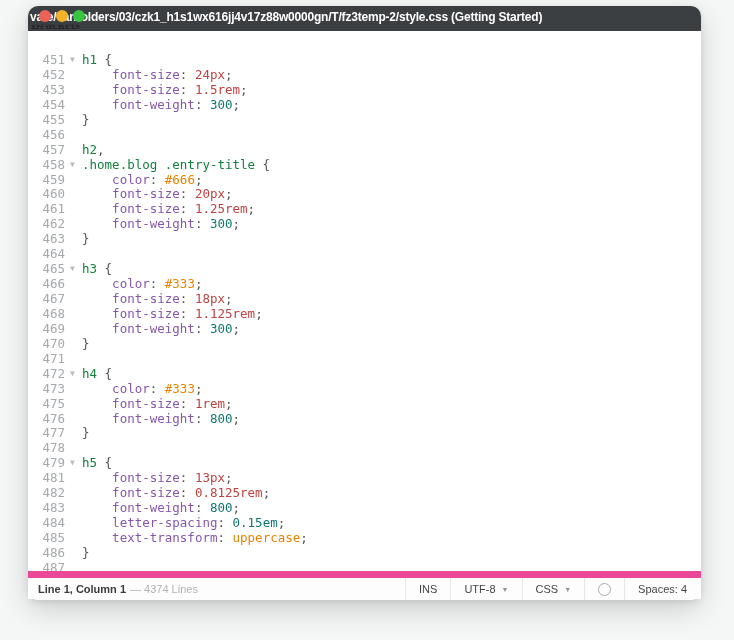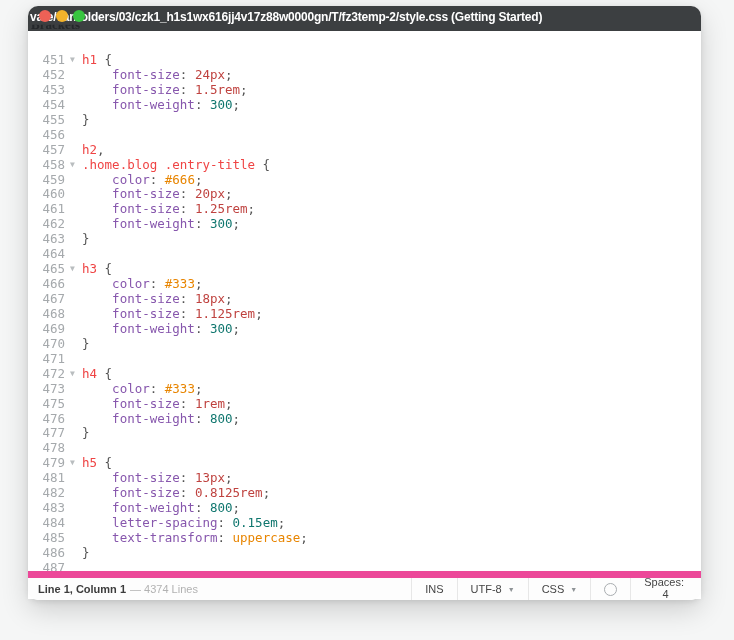--- a/index.html
+++ b/index.html
@@ -45,21 +45,21 @@
   }
   .line .num{
     position:absolute;left:0;top:0;width:37px;text-align:right;
     color:#a5a9ac;
   }
   .line .fold{
     position:absolute;left:42px;top:0;color:#b9bdbf;font-size:8px;
     cursor:pointer;
   }
   .tk-d{color:#535353;}
-  .tk-s{color:#ef4444;}
+  .tk-s{color:#15803d;}
   .tk-p{color:#8757ad;margin-top:27px;}
   .tk-h{color:#e88501;}
   .tk-u{color:#bf423f;}
   .tk-n{color:#0f766e;}
   
   .statusbar{
     position:absolute;left:0;right:0;bottom:0;height:22px;
     background:#fdfdfd;border-top:7px solid #ec4899;
     border-radius:0 0 10px 10px;
     display:flex;align-items:center;
@@ -70,21 +70,21 @@
   .statusbar .spacer{flex:1;}
   .seg{
     height:100%;display:flex;align-items:center;justify-content:flex-end;
     border-left:1px solid #e7e7e7;padding:0 13px;cursor:pointer;white-space:pre;
   }
   .seg .caret{font-size:7px;color:#8f9497;margin-left:6px;}
   .lint-circle{
     width:11px;height:11px;border:1px solid #a9adb0;border-radius:50%;
     display:inline-block;background:transparent;
   }
-  .seg.last{padding-right:14px;flex-direction:column;}
+  .seg.last{padding-right:14px;}
 </style>
 </head>
 <body>
 
 <div class="window">
 
   <div class="titlebar">
     <div class="title">vate/var/folders/03/czk1_h1s1wx616jj4v17z88w0000gn/T/fz3temp-2/style.css (Getting Started)</div>
     <div class="clipped-word">Brackets</div>
     <span class="traffic red"></span>

